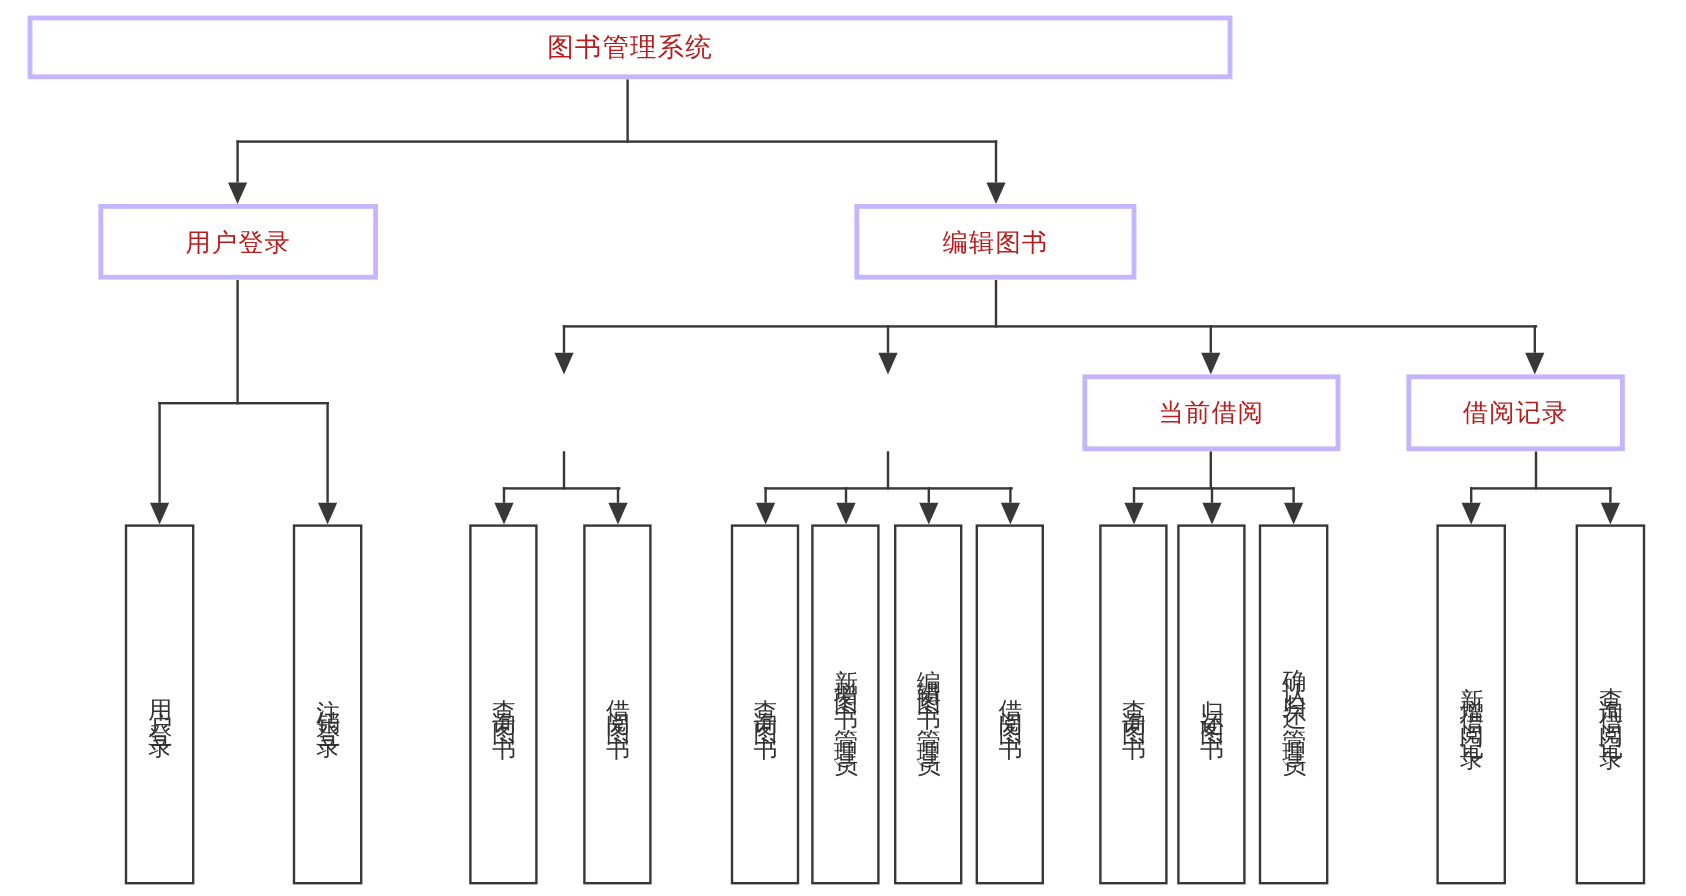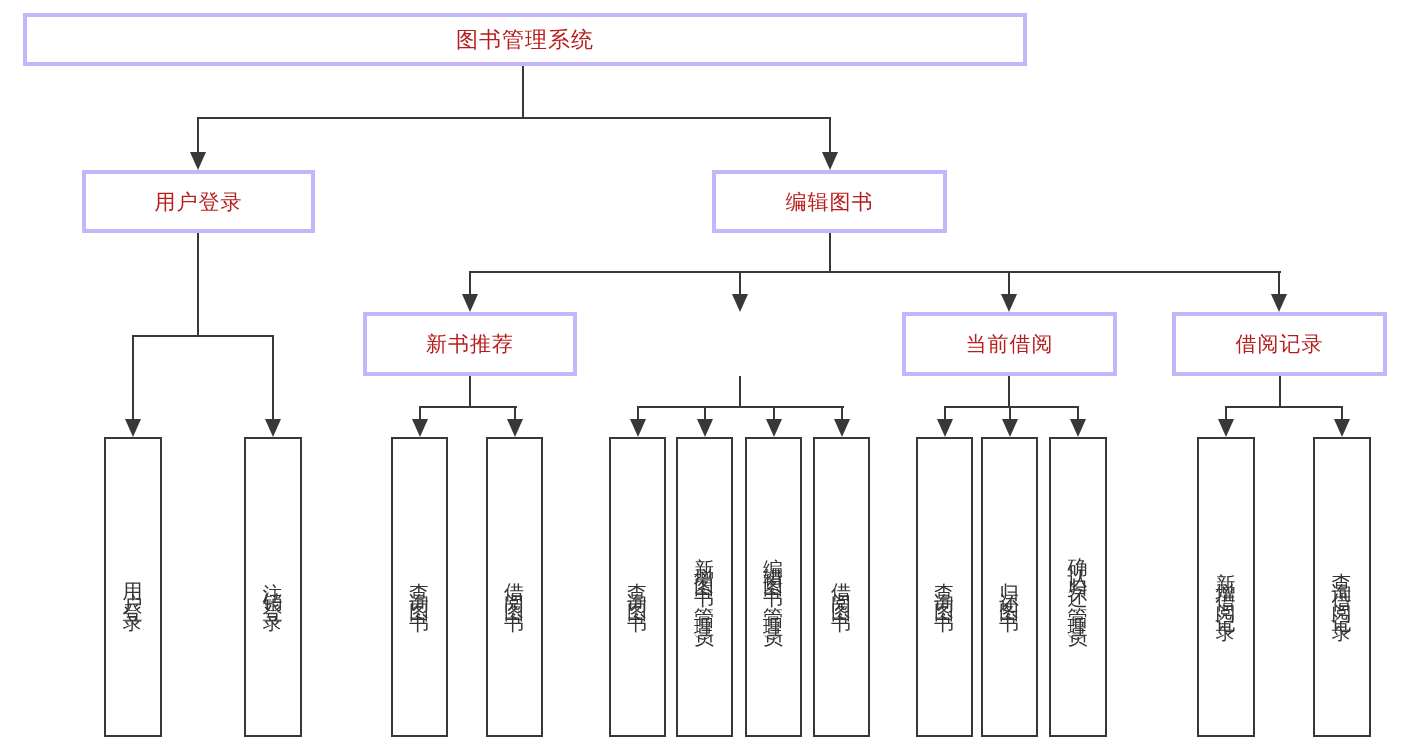--- a/index.html
+++ b/index.html
@@ -76,27 +76,24 @@
     <span>图书管理系统</span>
   </div>
 
   <div class="hbox" style="left:82px;top:170px;width:233px;height:63px;">
     <span>用户登录</span>
   </div>
   <div class="hbox" style="left:712px;top:170px;width:235px;height:63px;">
     <span>编辑图书</span>
   </div>
 
-  <div class="hbox" style="left:363px;top:312px;width:214px;height:64px;">
-    <span>新书推荐</span>
-  </div>
   <div class="hbox" style="left:902px;top:312px;width:215px;height:64px;">
     <span>当前借阅</span>
   </div>
-  <div class="hbox" style="left:1172px;top:312px;width:215px;height:64px;">
+  <div class="hbox" style="left:1172px;top:312px;width:182px;height:64px;">
     <span>借阅记录</span>
   </div>
 
   <div class="vbox" style="left:104px;top:437px;width:58px;height:300px;">
     <span>用户登录</span>
   </div>
   <div class="vbox" style="left:244px;top:437px;width:58px;height:300px;">
     <span>注销登录</span>
   </div>
 

